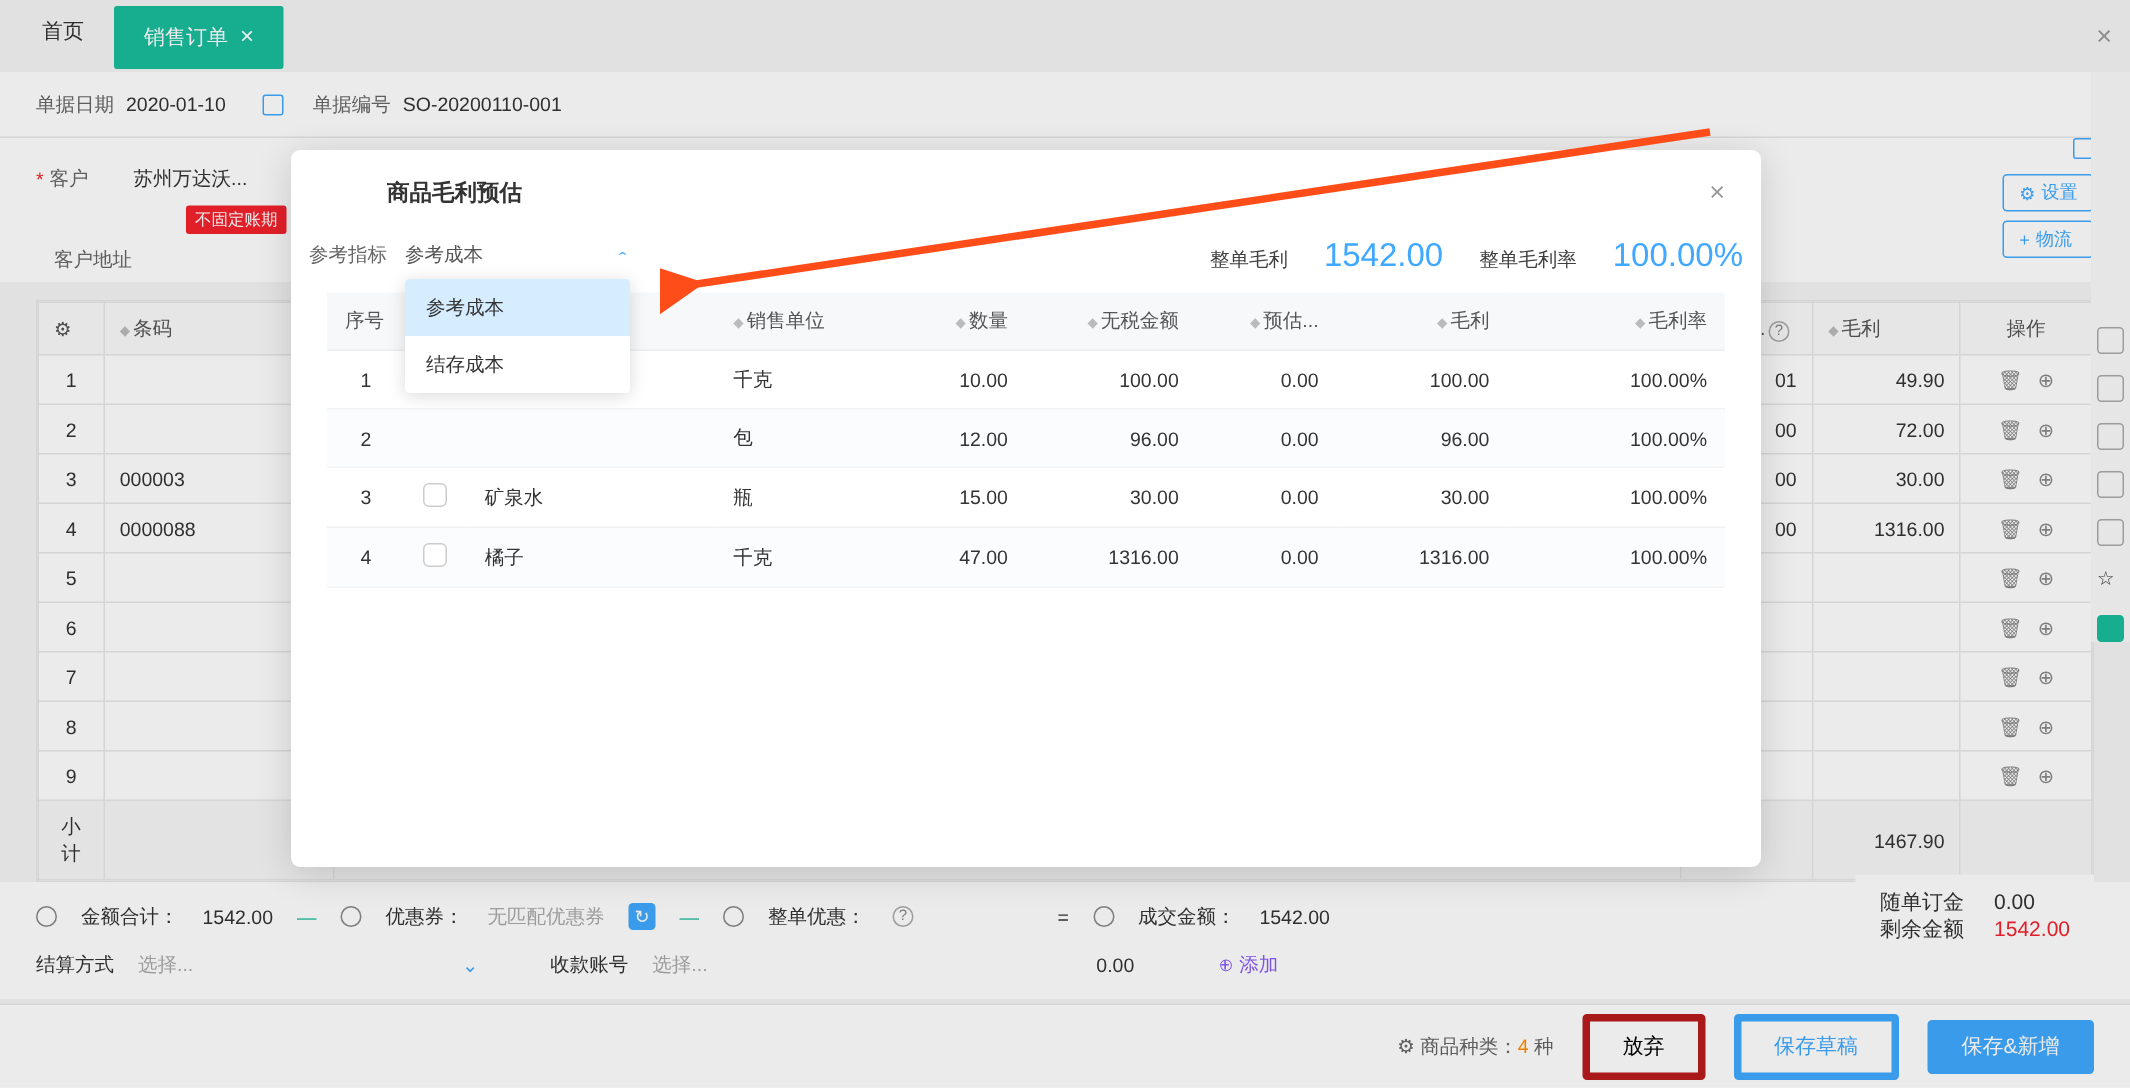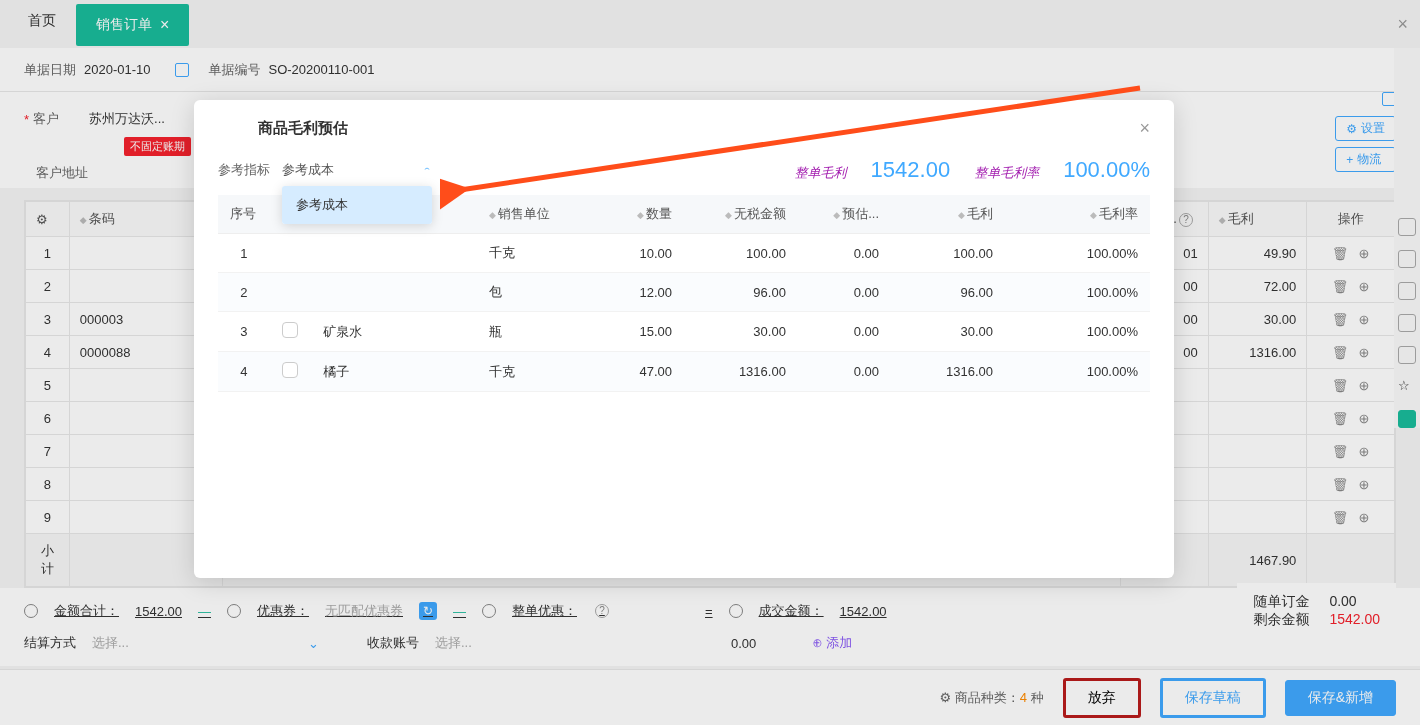--- a/index.html
+++ b/index.html
@@ -55,44 +55,44 @@
 .link-add { color: #8b5cf6; cursor: pointer; }
 .deposit-box { position: absolute; right: 24px; background: #fff; padding: 10px 16px; font-size: 14px; }
 .deposit-box .row { display: flex; gap: 20px; }
 .deposit-box .amt-red { color: #f5222d; }
 
 
 .footer { position: absolute; bottom: 0; left: 0; right: 0; height: 56px; background: #fff; border-top: 1px solid #e8e8e8; display: flex; align-items: center; justify-content: flex-end; padding: 0 24px; gap: 19px; }
 .footer .info { flex: 1; text-align: right; font-size: 13px; color: #666; }
 .footer .info .orange { color: #ff8c00; }
 .btn { padding: 8px 22px; border-radius: 3px; cursor: pointer; font-size: 14px; }
-.btn-default { background: #fff; border: 3px solid #b91c1c; }
+.btn-default { background: #fff; border: 5px solid #b91c1c; }
 .btn-primary { background: #40a9ff; color: #fff; border: 1px solid #40a9ff; }
 
 
 .right-rail { position: absolute; right: 0; top: 48px; width: 26px; background: #fafafa; display: flex; flex-direction: column; gap: 14px; align-items: center; padding-top: 170px; }
 .right-rail div { width: 18px; height: 18px; border: 1.5px solid #aaa; border-radius: 3px; cursor: pointer; }
 .right-rail div.green { background: #1abc9c; border-color: #1abc9c; }
 
 
 .modal-mask { position: absolute; inset: 0; background: rgba(0,0,0,0.08); }
 .modal { position: absolute; left: 194px; top: 100px; width: 980px; height: 478px; background: #fff; border-radius: 6px; box-shadow: 0 4px 24px rgba(0,0,0,0.15); }
 .modal-head { display: flex; justify-content: space-between; align-items: center; padding: 18px 24px; margin-left: 40px; }
 .modal-head .title { font-size: 15px; font-weight: 600; }
 .modal-head .x { font-size: 18px; color: #999; cursor: pointer; }
-.modal-filter { display: flex; align-items: center; padding: 0 24px 12px; }
+.modal-filter { display: flex; align-items: center; padding: 0 12px 12px; }
 .modal-filter .flabel { color: #666; margin-right: 12px; }
 .select-wrap { position: relative; width: 150px; }
 .select-input { width: 100%; border: none; font-size: 13px; color: #555; outline: none; }
 .select-arrow { position: absolute; right: 0; top: 2px; color: #40a9ff; font-size: 12px; transform: scaleY(0.6); }
 .dropdown { position: absolute; top: 24px; left: 0; width: 150px; background: #fff; box-shadow: 0 2px 12px rgba(0,0,0,0.15); border-radius: 3px; z-index: 10; overflow: hidden; }
 .dropdown .opt { padding: 10px 14px; cursor: pointer; font-size: 13px; }
 .dropdown .opt.sel { background: #d6ecff; }
 .modal-stats { display: flex; gap: 24px; margin-left: auto; align-items: baseline; }
-.modal-stats .slabel { color: #a21caf; font-style: italic; }
+.modal-stats .slabel { color: #404040; }
 .modal-stats .big { font-size: 22px; color: #40a9ff; }
 .modal-table { margin: 0 24px; }
 .modal-table table { width: 100%; border-collapse: collapse; }
 .modal-table th { background: #f6f8fa; padding: 10px 12px; text-align: left; font-weight: normal; color: #555; border-bottom: 1px solid #eee; font-size: 13px; }
 .modal-table th.r, .modal-table td.r { text-align: right; }
 .modal-table td { padding: 10px 12px; border-bottom: 1px solid #f2f2f2; font-size: 13px; }
 .modal-table tr:nth-child(even) td { background: #fafcfe; }
 .chk { width: 16px; height: 16px; border: 1px solid #ccc; border-radius: 4px; display: inline-block; background: #fff; }
 
 
@@ -274,21 +274,21 @@
           <td></td>
           <td></td>
           <td></td>
           <td class="right">1467.90</td>
           <td></td>
         </tr>
 </tbody>
     </table>
 </div>
 
-<div class="summary-bar" style="position:relative;text-decoration:underline;">
+<div class="summary-bar" style="position:relative;">
   <span class="gear"></span>
   <span>金额合计：</span>
   <span>1542.00</span>
   <span style="color:#1abc9c">—</span>
   <span class="gear"></span>
   <span>优惠券：</span>
   <span style="color:#aaa;">无匹配优惠券</span>
   <span class="refresh-badge">↻</span>
   <span style="color:#1abc9c">—</span>
   <span class="gear"></span>
@@ -344,20 +344,21 @@
     <span class="title">商品毛利预估</span>
     <span class="x">×</span>
   </div>
   <div class="modal-filter">
     <span class="flabel">参考指标</span>
     <div class="select-wrap">
       <input class="select-input" readonly="" value="参考成本" style="">
       <span class="select-arrow">⌃</span>
       <div class="dropdown">
         <div class="opt sel">参考成本</div>
+        <div class="opt">结存成本</div>
       </div>
     </div>
     <div class="modal-stats">
       <span class="slabel">整单毛利</span>
       <span class="big">1542.00</span>
       <span class="slabel">整单毛利率</span>
       <span class="big">100.00%</span>
     </div>
   </div>
   <div class="modal-table">

